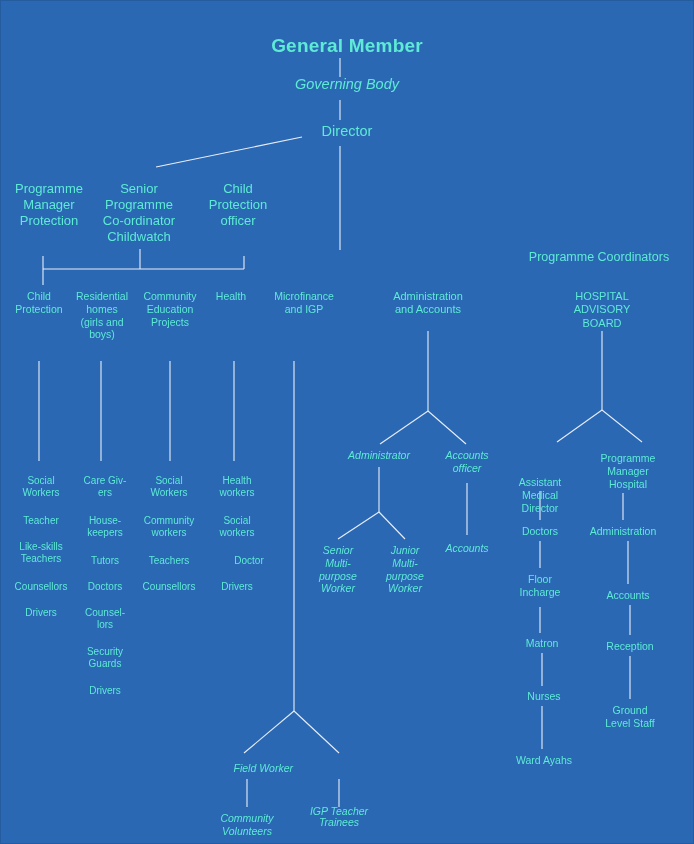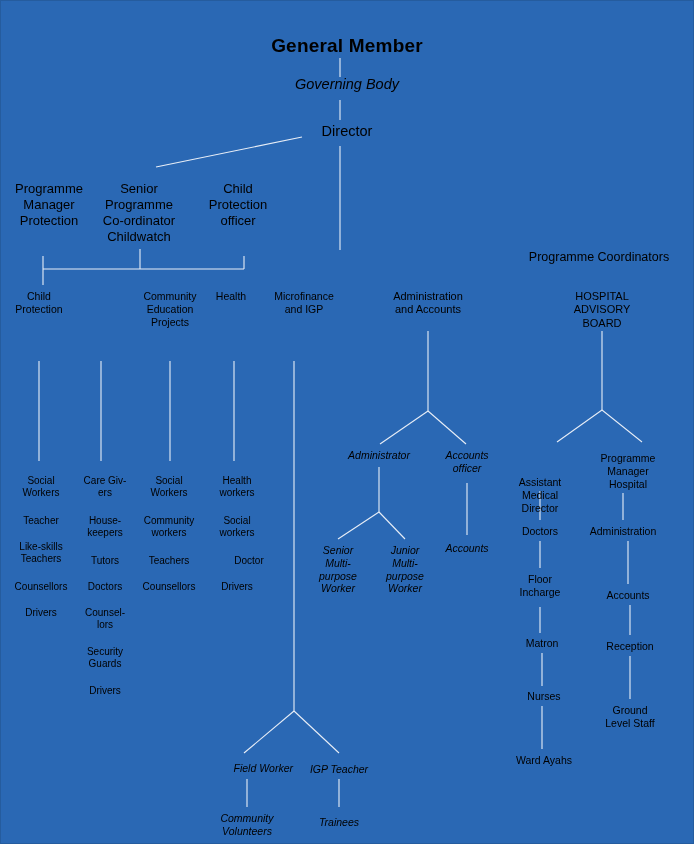--- a/index.html
+++ b/index.html
@@ -25,21 +25,21 @@
     left: 0;
     top: 0;
     width: 694px;
     height: 844px;
     pointer-events: none;
   }
   .node {
     position: absolute;
     text-align: center;
     line-height: 1.22;
-    color: #000000;
+    color: #5eead4;
     white-space: pre-line;
     transform: translateX(-50%);
   }
   .t-root {
     font-size: 19px;
     font-weight: bold;
     letter-spacing: 0.2px;
   }
   .t-l2 {
     font-size: 14.5px;
@@ -140,20 +140,24 @@
 Co-ordinator
 Childwatch</div>
   <div class="node t-mgr" style="left:237px; top:180px; width:90px;">Child
 Protection
 officer</div>
 
   <div class="node t-coord" style="left:598px; top:249px; width:200px;">Programme Coordinators</div>
 
   <div class="node t-dept" style="left:38px; top:289px; width:80px;">Child
 Protection</div>
+  <div class="node t-dept" style="left:101px; top:289px; width:76px;">Residential
+homes
+(girls and
+boys)</div>
   <div class="node t-dept" style="left:169px; top:289px; width:80px;">Community
 Education
 Projects</div>
   <div class="node t-dept" style="left:230px; top:289px; width:60px;">Health</div>
   <div class="node t-dept" style="left:303px; top:289px; width:90px;">Microfinance
 and IGP</div>
   <div class="node t-deptwide" style="left:427px; top:289px; width:110px;">Administration
 and Accounts</div>
   <div class="node t-deptwide" style="left:601px; top:289px; width:100px;">HOSPITAL
 ADVISORY
@@ -219,18 +223,18 @@
   <div class="node t-hosp" style="left:627px; top:451px; width:92px;">Programme
 Manager
 Hospital</div>
   <div class="node t-hosp" style="left:622px; top:524px; width:100px;">Administration</div>
   <div class="node t-hosp" style="left:627px; top:588px; width:80px;">Accounts</div>
   <div class="node t-hosp" style="left:629px; top:639px; width:80px;">Reception</div>
   <div class="node t-hosp" style="left:629px; top:703px; width:86px;">Ground
 Level Staff</div>
 
   <div class="node t-sub" style="left:246px; top:761px; width:92px;text-align:right;">Field Worker</div>
-  <div class="node t-sub" style="left:338px; top:762px; width:90px;">IGP Teacher</div>
+  <div class="node t-sub" style="left:338px; top:804px; width:90px;">IGP Teacher</div>
   <div class="node t-sub" style="left:246px; top:811px; width:92px;">Community
 Volunteers</div>
   <div class="node t-sub" style="left:338px; top:815px; width:80px;">Trainees</div>
 
 </div>
 
 </body></html>

